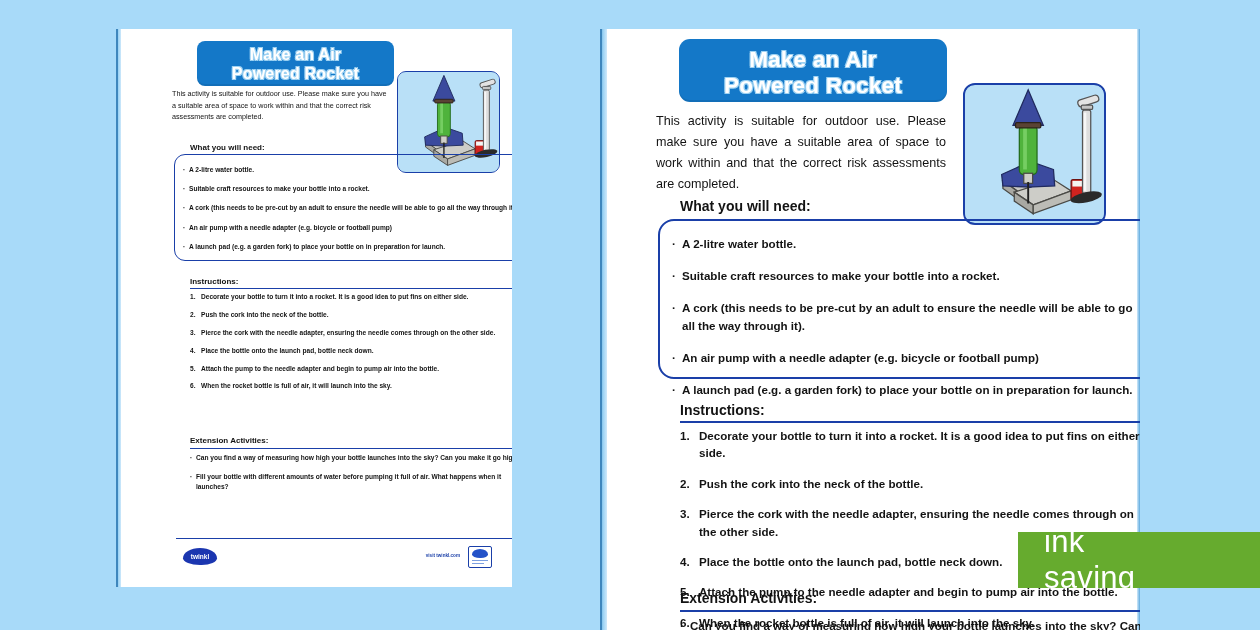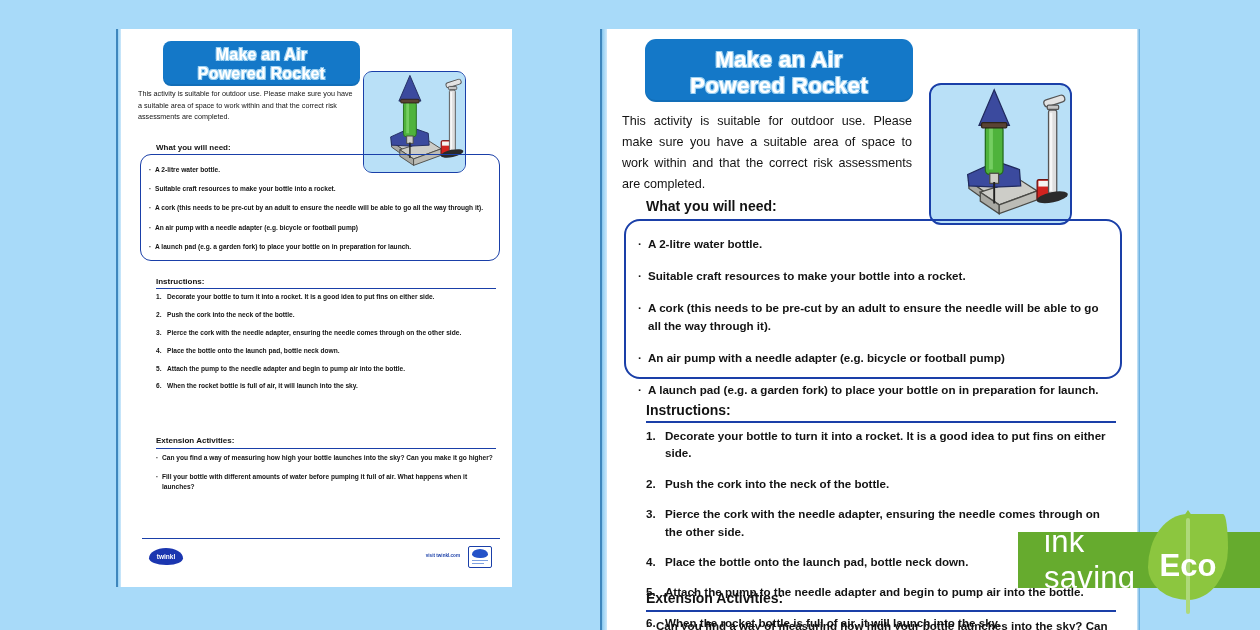--- a/index.html
+++ b/index.html
@@ -30,21 +30,21 @@
     left: 0; top: 0; bottom: 0;
     width: 5px;
     background: linear-gradient(90deg,#5ea9dd 0%, #9ad2f4 45%, #cfe9fb 100%);
   }
   .page-spine-dark {
     position: absolute;
     left: 0; top: 0; bottom: 0;
     width: 2px;
     background: #3e86bd;
   }
-  .page-inner { position: absolute; top: 0; bottom: 0; }
+  .page-inner { position: absolute; top: 0; bottom: 0; margin-left: 34px; }
 
   
   .title-banner {
     background: #1478c8;
     border-radius: 9px;
     color: #ffffff;
     text-align: center;
     font-weight: bold;
     line-height: 1.16;
     letter-spacing: .2px;
@@ -421,21 +421,15 @@
         </div>
       </div>
 
     </div>
   </div>
 
   <div id="eco-badge" style="left:1018px; top:530px; width:242px; height:58px;">
     <div class="eco-bar" style="width:242px;">
       <span>ink saving</span>
     </div>
-    <div class="eco-leaf-wrap">
-      <span class="eco-leaf-tip"></span>
-      <span class="eco-leaf"></span>
-      <span class="eco-leaf-vein"></span>
-      <span class="eco-word">Eco</span>
-    </div>
   </div>
 
 </div>
 
 </body></html>

